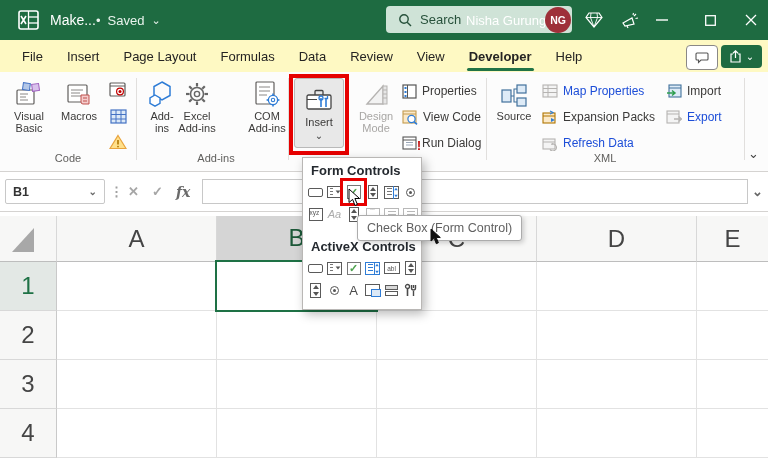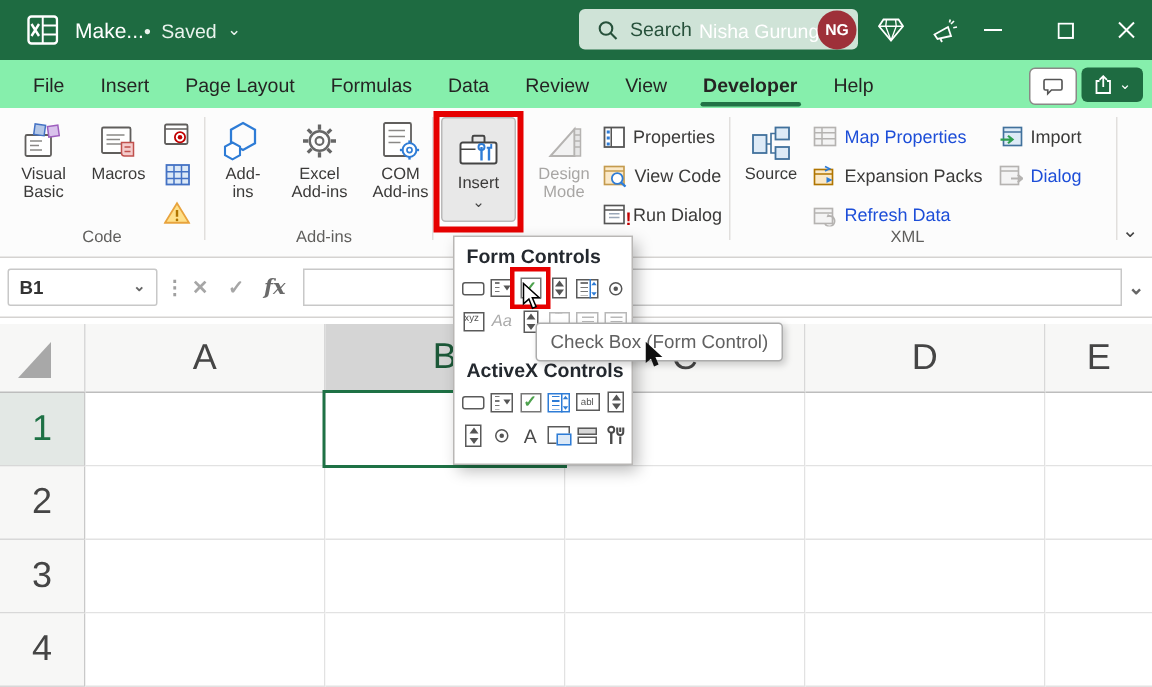--- a/index.html
+++ b/index.html
@@ -8,21 +8,21 @@
   .titlebar{position:absolute;left:0;top:0;width:768px;height:40px;background:#1E6B41;}
   .tb-abs{position:absolute;top:0;height:40px;display:flex;align-items:center;color:#fff;}
   .tb-title{left:50px;font-size:14px;font-weight:500;}
   .tb-saved{left:96px;font-size:13px;color:#E9F3ED;gap:7px;}
   .tb-chev{font-size:11px;line-height:10px;}
   .searchbox{position:absolute;left:386px;top:6px;width:186px;height:27px;background:#CFE3D7;border-radius:4px;display:flex;align-items:center;gap:8px;padding-left:12px;box-sizing:border-box;color:#27513B;font-size:13px;}
   .tb-user{left:466px;font-size:13px;}
   .avatar{position:absolute;left:545px;top:7px;width:26px;height:26px;border-radius:50%;background:#9E3039;color:#fff;font-size:10.5px;font-weight:bold;display:flex;align-items:center;justify-content:center;}
   .tb-icon{position:absolute;top:0;width:32px;height:40px;display:flex;align-items:center;justify-content:center;}
   
-  .menubar{position:absolute;left:0;top:40px;width:768px;height:32px;background:#86efac;display:flex;align-items:stretch;padding-left:10px;box-sizing:border-box;}
+  .menubar{position:absolute;left:0;top:40px;width:768px;height:32px;background:#fef9c3;display:flex;align-items:stretch;padding-left:10px;box-sizing:border-box;}
   .tab{position:relative;padding:0 12px;font-size:13px;color:#252423;display:flex;align-items:center;cursor:default;}
   .tab.active{font-weight:600;}
   .tab.active::after{content:"";position:absolute;left:10px;right:10px;bottom:1px;height:3px;background:#217346;border-radius:2px;}
   .comment-btn{position:absolute;left:686px;top:45px;width:30px;height:23px;border:1px solid #8A8886;border-radius:4px;background:#fff;display:flex;align-items:center;justify-content:center;}
   .share-btn{position:absolute;left:721px;top:45px;width:41px;height:23px;border-radius:4px;background:#1E6B41;display:flex;align-items:center;justify-content:center;gap:4px;color:#fff;}
   
   .ribbon{position:absolute;left:0;top:72px;width:768px;height:100px;background:#FCFCFC;border-bottom:1px solid #D5D3D1;box-sizing:border-box;}
   .bigbtn{position:absolute;top:4px;height:74px;display:flex;flex-direction:column;align-items:center;justify-content:flex-start;gap:2px;}
   .bigbtn .ic{height:32px;display:flex;align-items:flex-end;justify-content:center;}
   .blabel{font-size:11px;line-height:12px;color:#3B3A39;text-align:center;}
@@ -236,21 +236,21 @@
 
     <div class="bigbtn" style="left:141px;width:42px;">
       <div class="ic">
         <svg width="28" height="28" viewBox="0 0 28 28">
           <path d="M14 2 L22 6.5 V15.5 L14 20 L6 15.5 V6.5 Z" fill="none" stroke="#2E7CD6" stroke-width="1.5"></path>
           <path d="M7 15 L12 17.8 V23.4 L7 26.2 L2 23.4 V17.8 Z" fill="#fff" stroke="#2E7CD6" stroke-width="1.4"></path>
         </svg>
       </div>
       <span class="blabel" style="width:32px;">Add-ins</span>
     </div>
-    <div class="bigbtn" style="left:187px;width:52px;">
+    <div class="bigbtn" style="left:171px;width:52px;">
       <div class="ic">
         <svg width="28" height="28" viewBox="0 0 28 28">
           <circle cx="14" cy="14" r="6.5" fill="none" stroke="#666" stroke-width="1.6"></circle>
           <circle cx="14" cy="14" r="2.6" fill="none" stroke="#666" stroke-width="1.4"></circle>
           <g stroke="#666" stroke-width="2.2">
               <line x1="14" y1="3" x2="14" y2="6.5"></line>
               <line x1="14" y1="21.5" x2="14" y2="25"></line>
               <line x1="3" y1="14" x2="6.5" y2="14"></line>
               <line x1="21.5" y1="14" x2="25" y2="14"></line>
               <line x1="6.2" y1="6.2" x2="8.7" y2="8.7"></line>
@@ -407,21 +407,21 @@
       <span>Import</span>
     </div>
     <div class="rowbtn gray" style="left:666px;top:34px;">
       <span>
         <svg width="16" height="14" viewBox="0 0 16 14">
             <rect x="1" y="1" width="12" height="12" fill="#F4F4F4" stroke="#B5B3B1" stroke-width="1.1"></rect>
             <line x1="1" y1="4" x2="13" y2="4" stroke="#B5B3B1"></line>
             <path d="M8 9 h7 M12.5 6.5 L15.5 9 L12.5 11.5" fill="none" stroke="#B5B3B1" stroke-width="1.4"></path>
           </svg>
       </span>
-      <span>Dialog</span>
+      <span>Export</span>
     </div>
     <div class="glabel" style="left:540px;width:130px;">XML</div>
     <div class="vdiv" style="left:744px;"></div>
     <div class="collapse-chev">⌄</div>
   </div>
 
   <div class="fbar">
     <div class="namebox">
       <span>B1</span>
       <span class="chev-dn" style="color:#666;">⌄</span>

